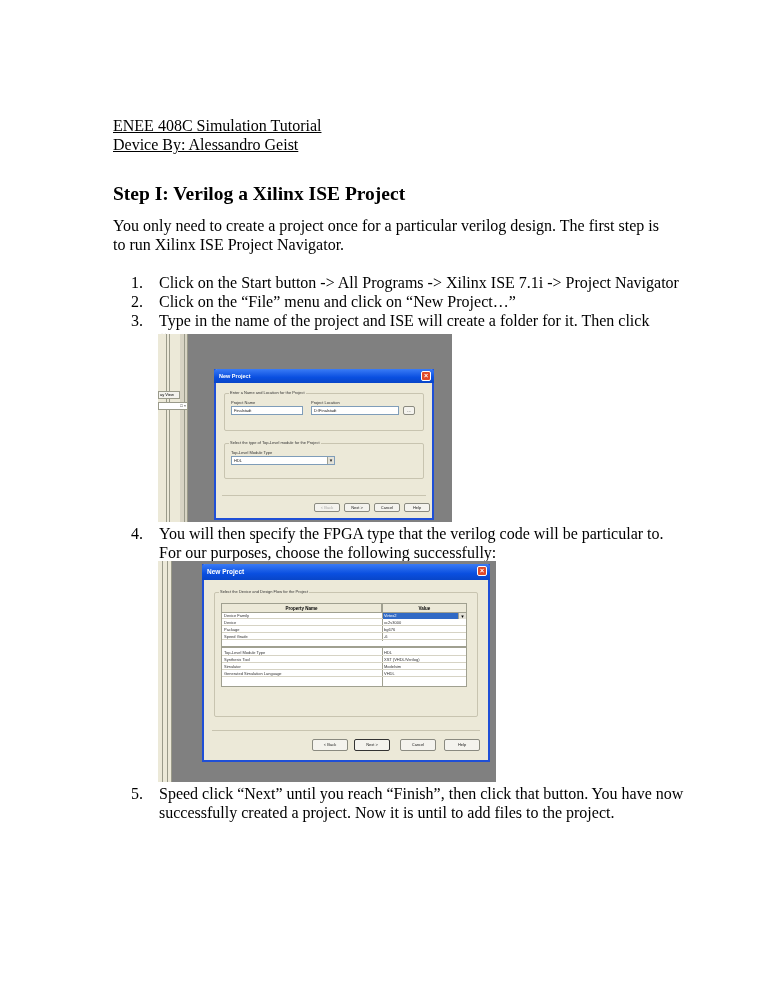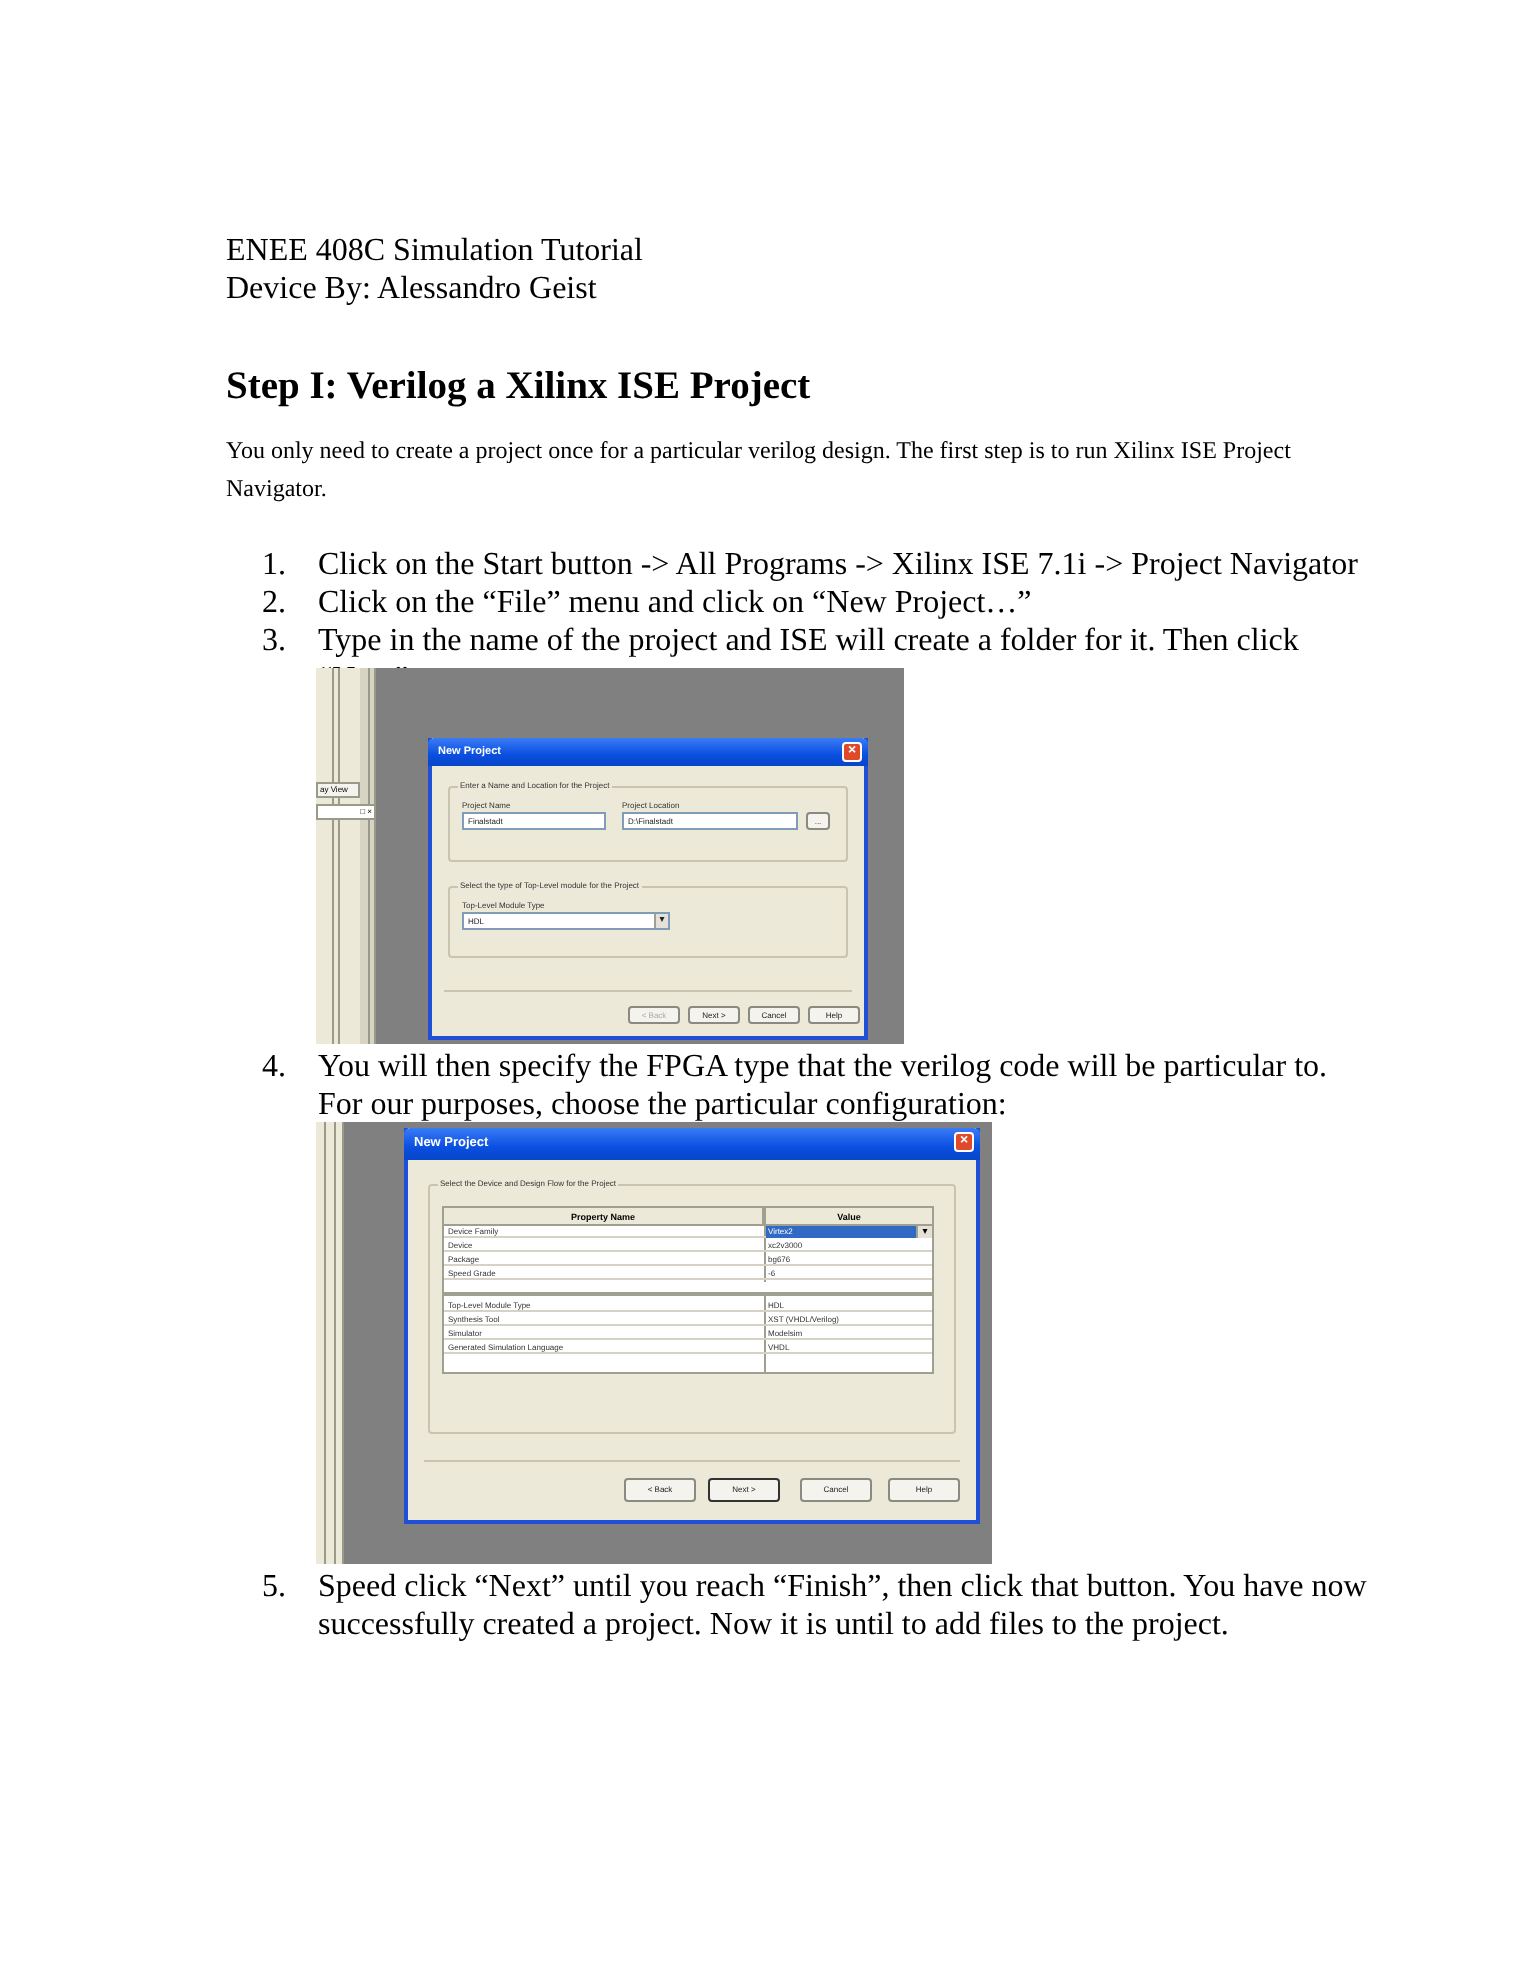--- a/index.html
+++ b/index.html
@@ -1,21 +1,21 @@
 <!DOCTYPE html>
 <html><head>
   <meta charset="utf-8">
   <style>
     * { box-sizing: border-box; margin: 0; padding: 0; }
     html, body { width: 768px; height: 994px; background: #ffffff; overflow: hidden; }
     body { position: relative; font-family: "Liberation Serif", "DejaVu Serif", serif; color: #000; }
 
-    .doc-text { position: absolute; left: 113px; font-size: 16px; line-height: 18.5px; white-space: nowrap; }
+    .doc-text { position: absolute; left: 113px; font-size: 16px; line-height: 18.5px; white-space: nowrap; text-decoration: underline; }
     .heading { position: absolute; left: 113px; top: 183px; font-size: 19.5px; font-weight: bold; }
-    .para { position: absolute; left: 113px; top: 216px; font-size: 12px; line-height: 19px; width: 560px; }
+    .para { position: absolute; left: 113px; top: 216px; font-size: 16px; line-height: 19px; width: 560px; }
 
     .li { position: absolute; left: 131px; font-size: 16px; line-height: 19px; }
     .li .num { position: absolute; left: 0; width: 22px; }
     .li .txt { position: absolute; left: 28px; white-space: nowrap; }
 
     
     .shot { position: absolute; background: #808080; overflow: hidden; font-family: "Liberation Sans", "DejaVu Sans", sans-serif; }
     .ide-left { position: absolute; top: 0; bottom: 0; background: #ece9d8; }
     .ide-line { position: absolute; top: 0; bottom: 0; width: 1px; background: #9a9a8a; }
     .dlg { position: absolute; background: #ece9d8; border: 2px solid #1f4fd6; border-top: none; }
@@ -97,21 +97,21 @@
     <div class="btn disabled" style="left:98px; top:134px; width:26px; height:9px; line-height:7px;">&lt; Back</div>
     <div class="btn" style="left:128px; top:134px; width:26px; height:9px; line-height:7px;">Next &gt;</div>
     <div class="btn" style="left:158px; top:134px; width:26px; height:9px; line-height:7px;">Cancel</div>
     <div class="btn" style="left:188px; top:134px; width:26px; height:9px; line-height:7px;">Help</div>
   </div>
 </div>
 
 <div class="li" style="top:524px">
   <span class="num">4.</span>
   <span class="txt">You will then specify the FPGA type that the verilog code will be particular to.</span>
-  <span class="txt" style="top:19px">For our purposes, choose the particular configuration:</span>
+  <span class="txt" style="top:19px">For our purposes, choose the following successfully:</span>
 </div>
 
 <div class="shot" style="left:158px; top:561px; width:338px; height:221px;">
   <div class="ide-left" style="left:0; width:14px;"></div>
   <div class="ide-line" style="left:4px;"></div>
   <div class="ide-line" style="left:9px;"></div>
   <div class="ide-line" style="left:13px;"></div>
 
   <div class="dlg" style="left:44px; top:3px; width:288px; height:198px;">
     <div class="dlg-title" style="height:16px; line-height:16px; font-size:6.5px;">

